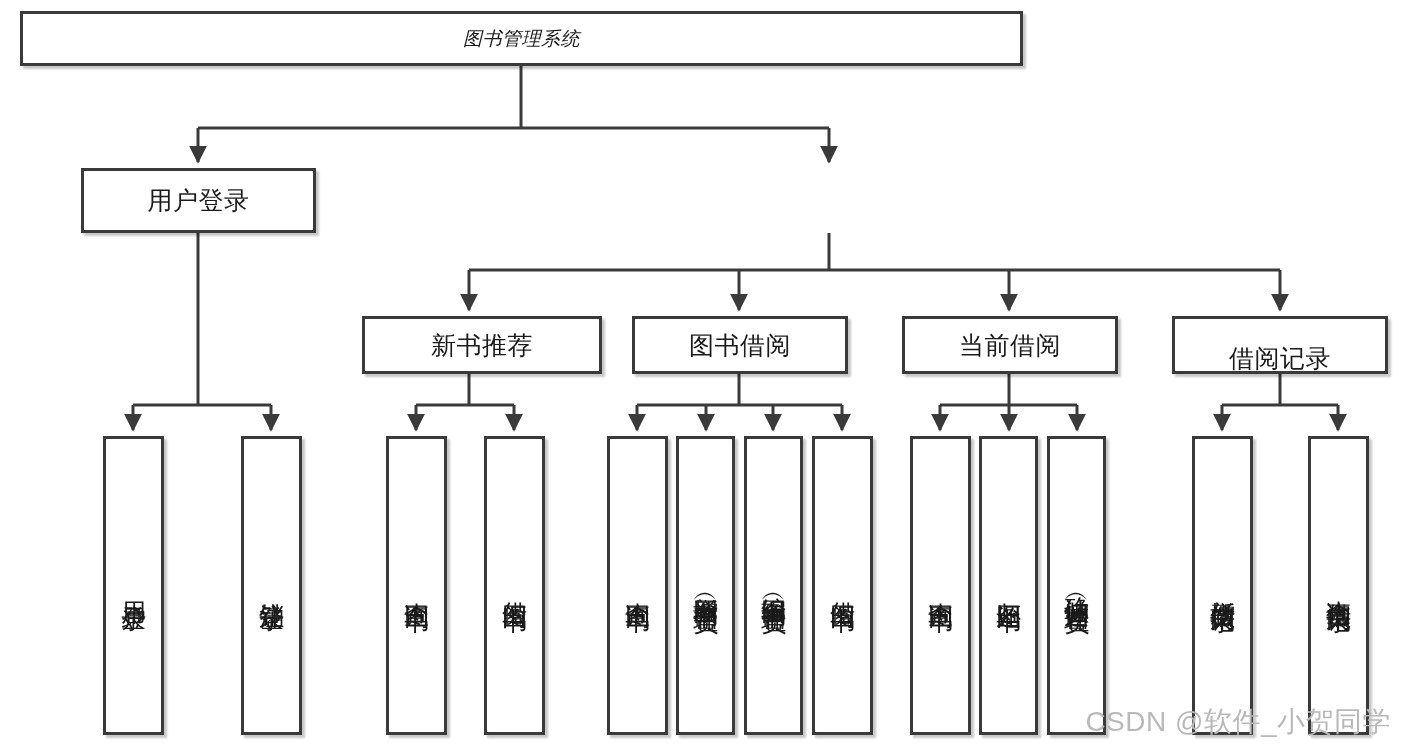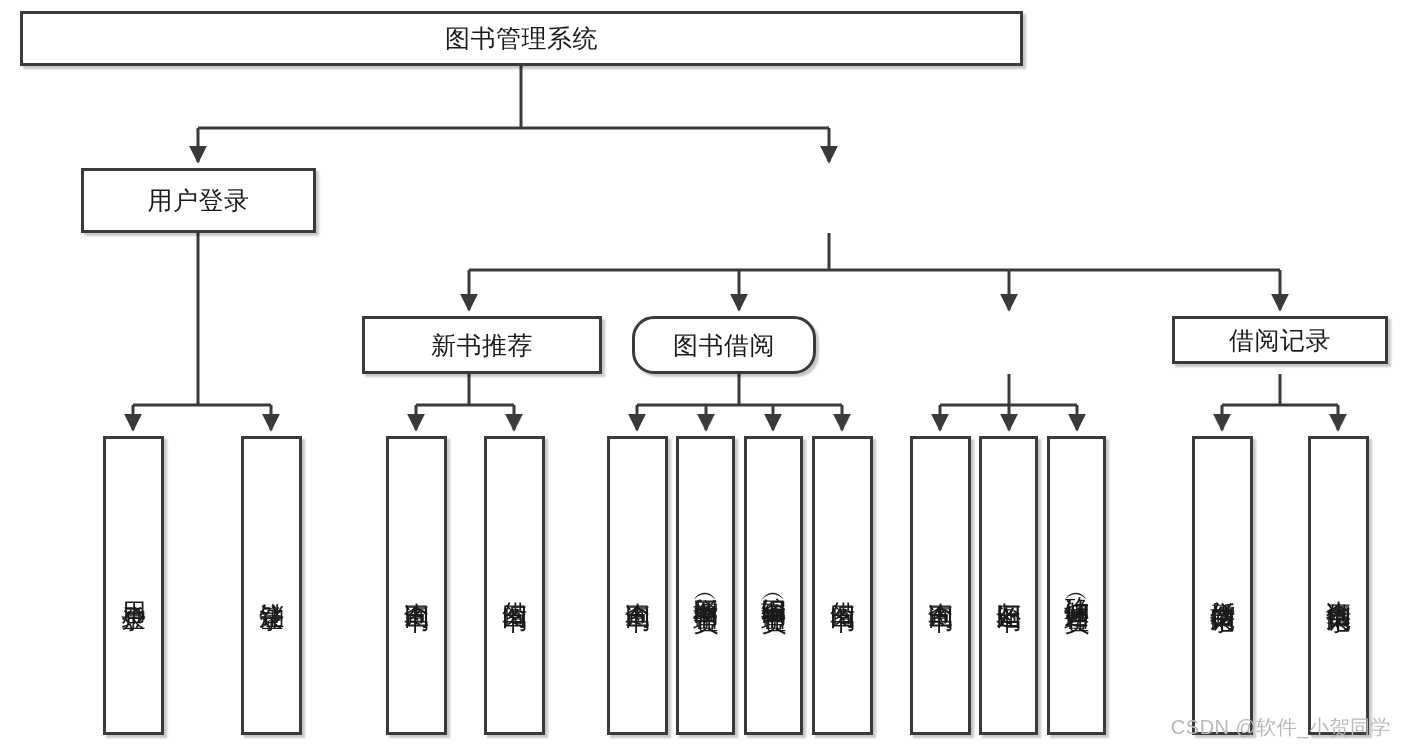--- a/index.html
+++ b/index.html
@@ -41,41 +41,42 @@
     text-align: center;
     line-height: 1.05;
   }
   
   .node.horiz .label {
     writing-mode: horizontal-tb;
     font-size: 25px;
     letter-spacing: 0.5px;
   }
   .node.root .label {
-    font-size: 25px;
+    font-size: 19px;
+    font-style: italic;
   }
   
   .node.vert {
     align-items: center;
     justify-content: center;
     padding: 4px 0;
   }
   .node.vert .label {
     writing-mode: vertical-rl;
     text-orientation: upright;
     font-size: 25px;
     line-height: 1.18;
     letter-spacing: 2px;
     white-space: nowrap;
   }
   #watermark {
     position: absolute;
     right: 14px;
     bottom: 6px;
-    font-size: 20px;
+    font-size: 28px;
     color: #b9b9b9;
     letter-spacing: 0.5px;
     white-space: nowrap;
     font-family: "Liberation Sans", "DejaVu Sans", sans-serif;
     margin-top: 24px;
   }
 </style>
 </head>
 <body>
 
@@ -135,24 +136,27 @@
     <span class="label">图书管理系统</span>
   </div>
 
   <div class="node horiz" style="left:81px; top:168px; width:235px; height:65px;">
     <span class="label">用户登录</span>
   </div>
 
   <div class="node horiz" style="left:362px; top:316px; width:240px; height:58px;">
     <span class="label">新书推荐</span>
   </div>
-  <div class="node horiz" style="left:632px; top:316px; width:184px; height:58px;border-radius:22px;">
+  <div class="node horiz" style="left:632px; top:316px; width:216px; height:58px;">
     <span class="label">图书借阅</span>
   </div>
-  <div class="node horiz" style="left:1172px; top:316px; width:216px; height:48px;">
+  <div class="node horiz" style="left:902px; top:316px; width:216px; height:58px;">
+    <span class="label">当前借阅</span>
+  </div>
+  <div class="node horiz" style="left:1172px; top:316px; width:216px; height:58px;align-items:flex-end;">
     <span class="label">借阅记录</span>
   </div>
 
   <div class="node vert" style="left:103px; top:436px; width:61px; height:299px;">
     <span class="label">用户登录</span>
   </div>
   <div class="node vert" style="left:241px; top:436px; width:61px; height:299px;">
     <span class="label">注销登录</span>
   </div>
 

